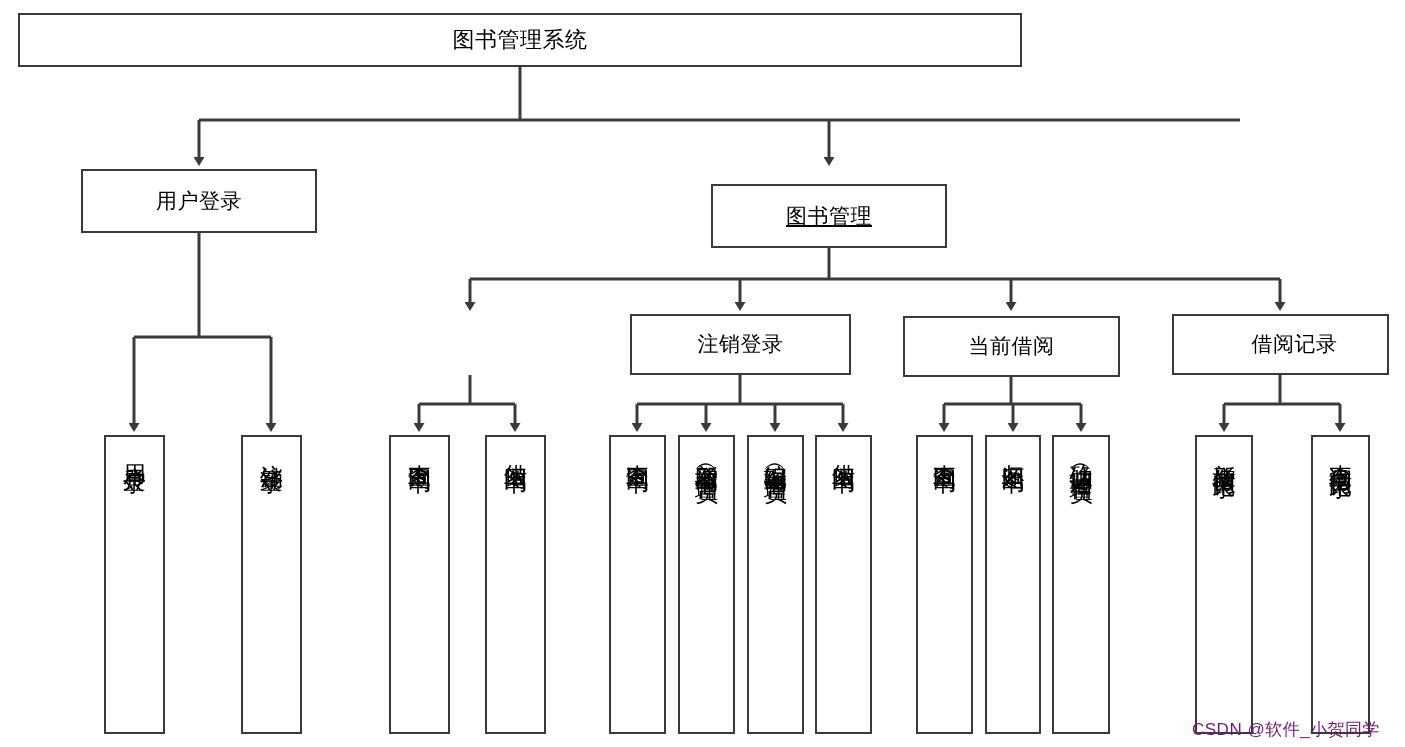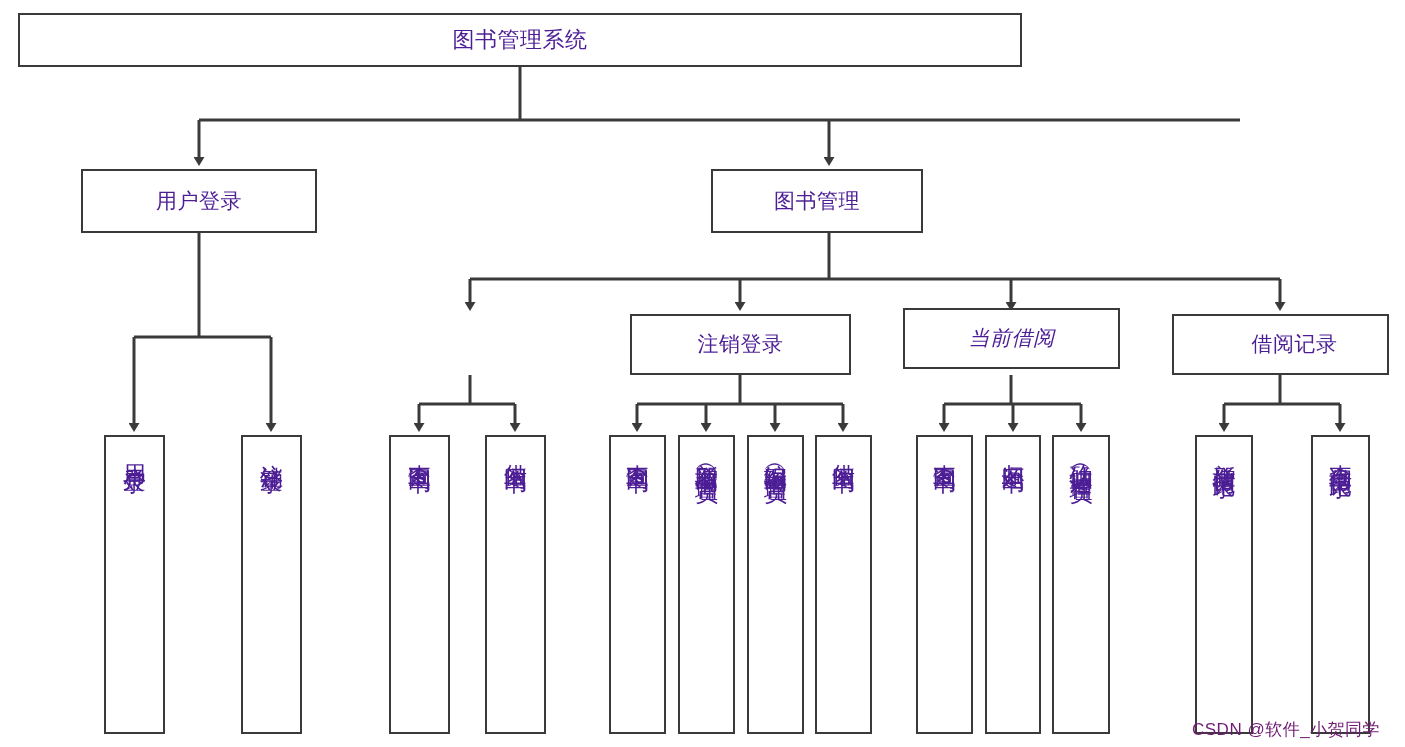--- a/index.html
+++ b/index.html
@@ -25,21 +25,21 @@
     height: 747px;
   }
   .node-box {
     position: absolute;
     box-sizing: border-box;
     background: #ffffff;
     border: 2px solid #3a3a3a;
     display: flex;
     align-items: center;
     justify-content: center;
-    color: #4c1d95;
+    color: #000000;
   }
   .node-label {
     display: block;
     text-align: center;
     line-height: 1.18;
     letter-spacing: 0.5px;
   }
   .node-horizontal .node-label {
     font-size: 21px;
   }
@@ -123,28 +123,28 @@
     </g>
   </svg>
 
   <div class="node-box node-horizontal node-root" style="left:18px; top:13px; width:1004px; height:54px;">
     <span class="node-label">图书管理系统</span>
   </div>
 
   <div class="node-box node-horizontal" style="left:81px; top:169px; width:236px; height:64px;">
     <span class="node-label">用户登录</span>
   </div>
-  <div class="node-box node-horizontal" style="left:711px; top:169px; width:212px; height:64px;">
+  <div class="node-box node-horizontal" style="left:711px; top:184px; width:236px; height:64px;text-decoration:underline;">
     <span class="node-label">图书管理</span>
   </div>
 
   <div class="node-box node-horizontal" style="left:630px; top:314px; width:221px; height:61px;">
     <span class="node-label">注销登录</span>
   </div>
-  <div class="node-box node-horizontal" style="left:903px; top:308px; width:217px; height:61px;font-style:italic;">
+  <div class="node-box node-horizontal" style="left:903px; top:316px; width:217px; height:61px;">
     <span class="node-label">当前借阅</span>
   </div>
   <div class="node-box node-horizontal" style="left:1172px; top:314px; width:217px; height:61px;padding-left:28px;">
     <span class="node-label">借阅记录</span>
   </div>
 
   <div class="node-box node-vertical" style="left:104px; top:435px; width:61px; height:299px;">
     <span class="node-label">用户登录</span>
   </div>
   <div class="node-box node-vertical" style="left:241px; top:435px; width:61px; height:299px;">

